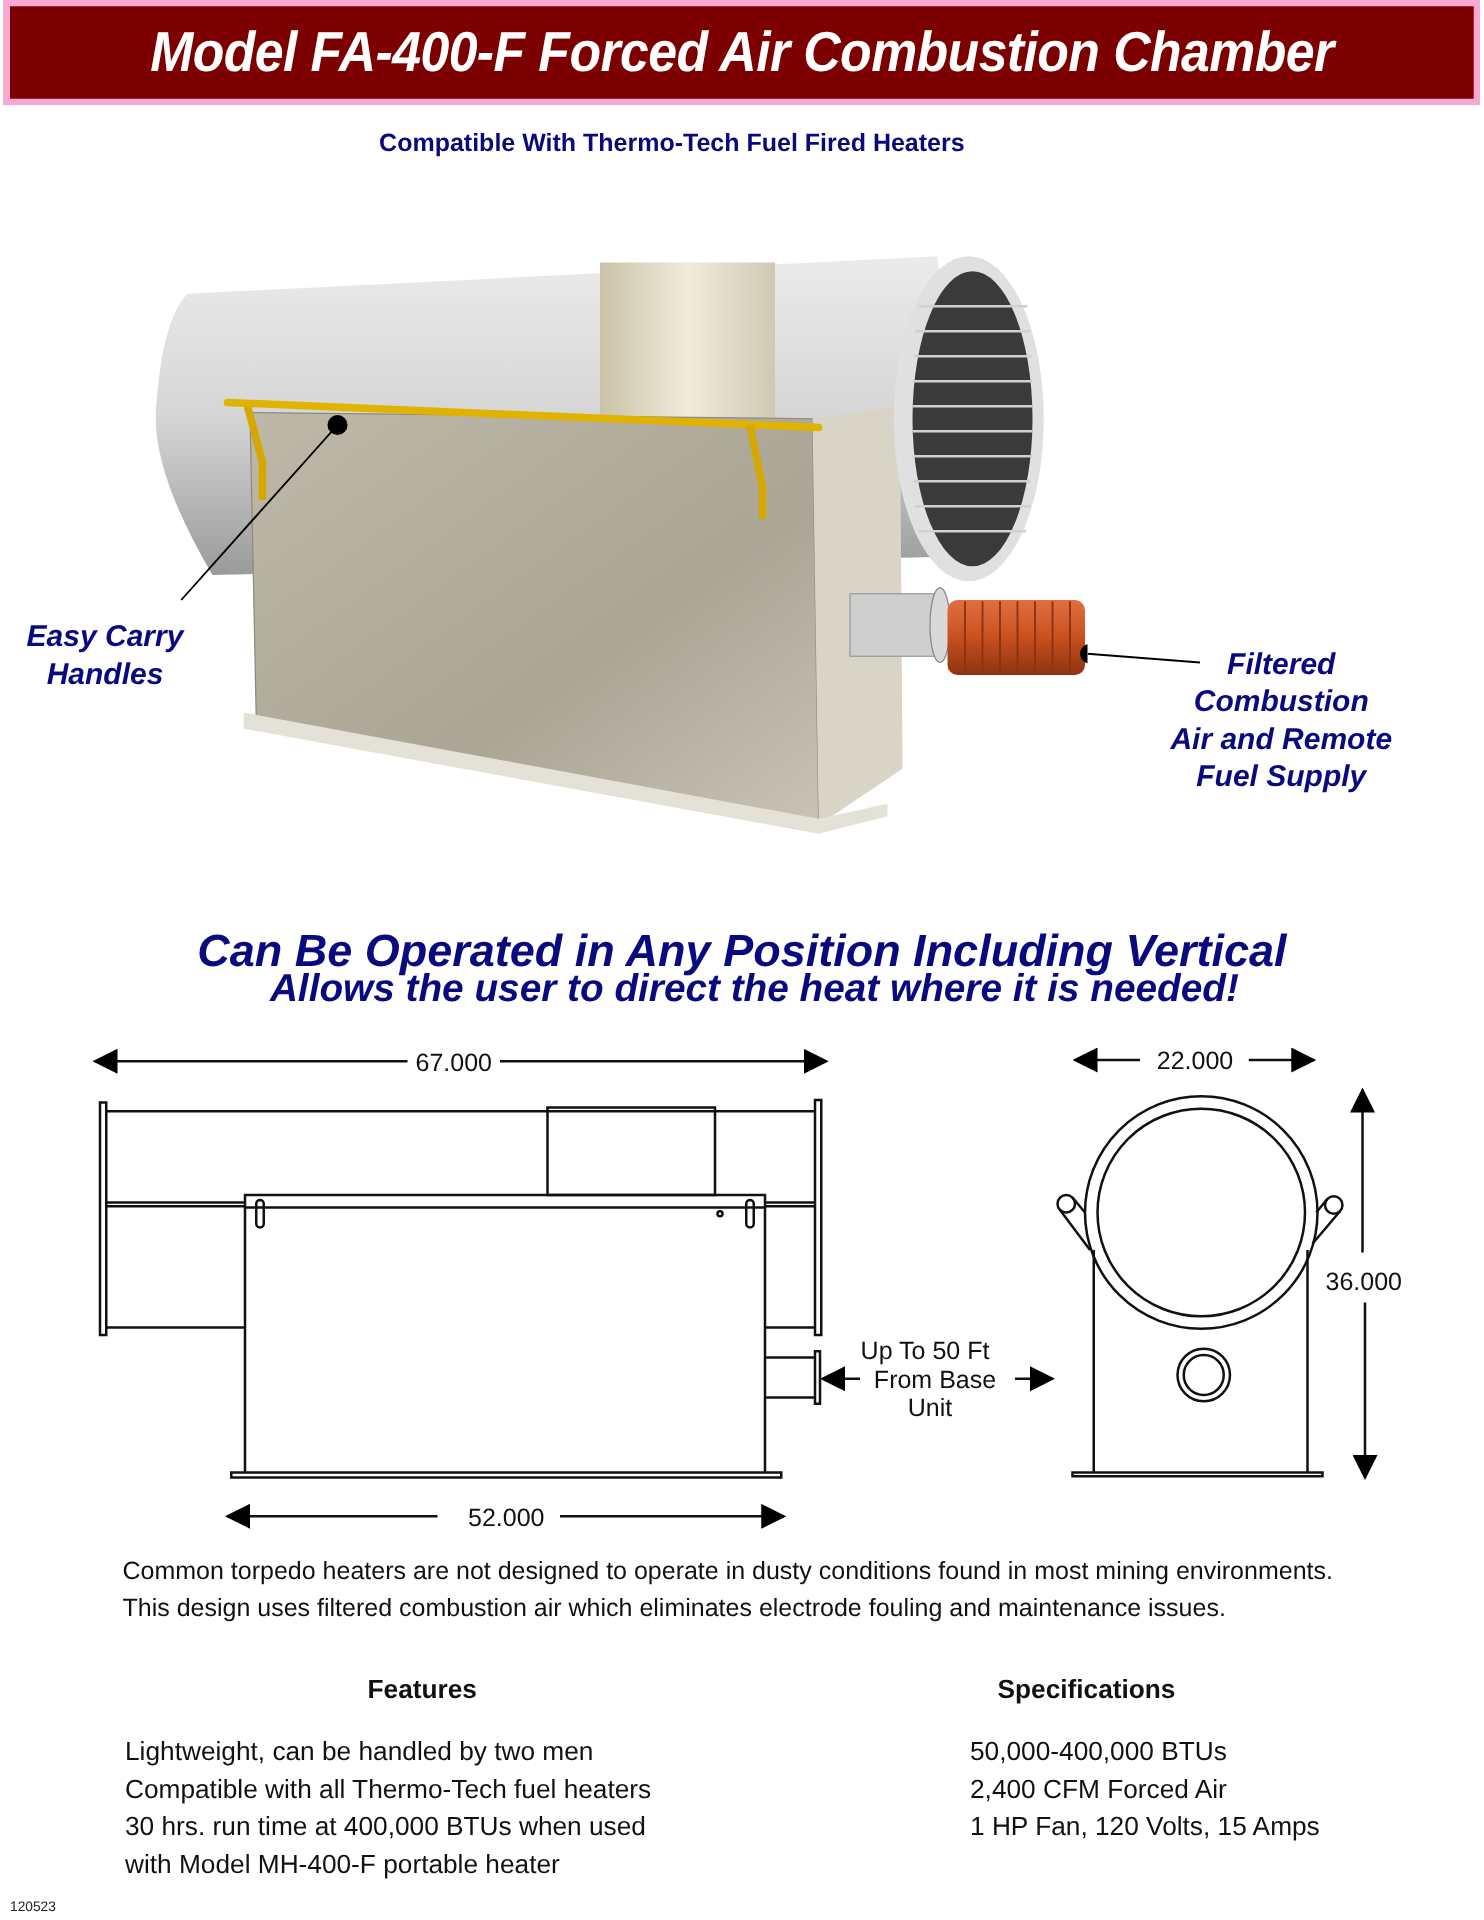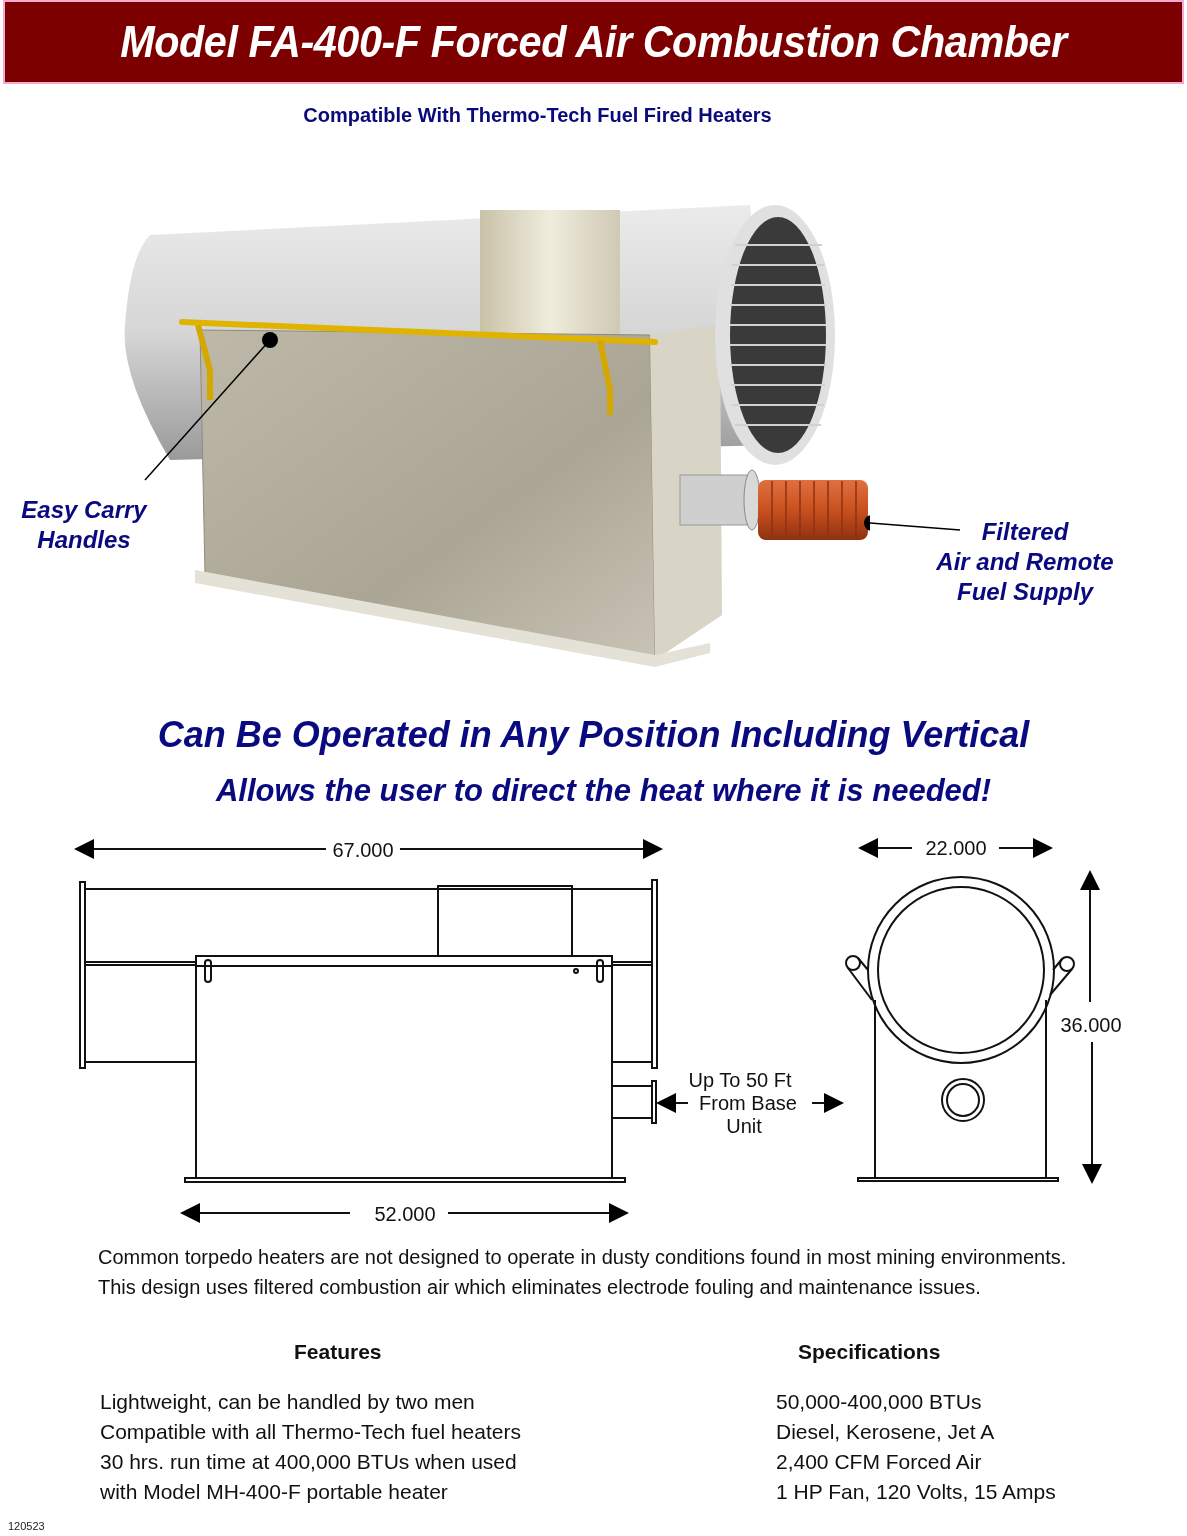--- a/index.html
+++ b/index.html
@@ -1,21 +1,21 @@
 <!DOCTYPE html>
 <html><head>
 <meta charset="utf-8">
 <style>
   * { box-sizing: border-box; margin: 0; padding: 0; }
   html, body { width: 1187px; height: 1536px; background: #ffffff; overflow: hidden; }
   body { position: relative; font-family: "Liberation Sans", sans-serif; color: #111; }
 
   .header {
     position: absolute; left: 3px; top: 0; width: 1181px; height: 84px;
-    background: #7d0000; border: 2px solid #f9a8d4;
+    background: #7d0000; border: 5px solid #f9a8d4;
     display: flex; align-items: center; justify-content: center;
   }
   .header-title {
     color: #ffffff; font-weight: bold; font-style: italic;
     font-size: 45px; letter-spacing: -0.5px; transform: scaleX(0.92);
     white-space: nowrap;
   }
   .subtitle {
     position: absolute; left: 0; top: 104px; width: 1075px; text-align: center;
     color: #0a0a7a; font-weight: bold; font-size: 20px;
@@ -27,21 +27,21 @@
     position: absolute; color: #0a0a80; font-weight: bold; font-style: italic;
     font-size: 24px; line-height: 30px; text-align: center;
   }
   .callout-left { left: 4px; top: 495px; width: 160px; }
   .callout-right { left: 900px; top: 517px; width: 250px; }
 
   .headline {
     position: absolute; left: 0; width: 1187px; text-align: center;
     color: #0a0a80; font-weight: bold; font-style: italic;
   }
-  .headline-1 { top: 714px; font-size: 36px; }
+  .headline-1 { top: 740px; font-size: 36px; }
   .headline-2 { top: 773px; font-size: 31px; padding-left: 20px; }
 
   .drawings { position: absolute; left: 0; top: 820px; width: 1187px; height: 420px; }
   .dim-label { font-family: "Liberation Sans", sans-serif; font-size: 20px; fill: #111; }
 
   .description {
     position: absolute; left: 98px; top: 1242px; width: 990px;
     font-size: 20px; line-height: 30px; color: #111;
   }
   .section-heading {
@@ -135,20 +135,21 @@
 <svg style="position:absolute;left:870px;top:515px;width:100px;height:20px" viewBox="0 0 100 20">
   <line x1="0" y1="8" x2="90" y2="15" stroke="#000" stroke-width="1.5"></line>
 </svg>
 
 <div class="callout callout-left">
   <div>Easy Carry</div>
   <div>Handles</div>
 </div>
 <div class="callout callout-right">
   <div>Filtered</div>
+  <div>Combustion</div>
   <div>Air and Remote</div>
   <div>Fuel Supply</div>
 </div>
 
 <div class="headline headline-1">Can Be Operated in Any Position Including Vertical</div>
 <div class="headline headline-2">Allows the user to direct the heat where it is needed!</div>
 
 <svg class="drawings" viewBox="0 820 1187 420" xmlns="http://www.w3.org/2000/svg">
   <defs>
     <marker id="arrowEnd" markerWidth="10" markerHeight="10" refX="9" refY="5" orient="auto">
@@ -228,18 +229,17 @@
 <ul class="list features-list">
   <li>Lightweight, can be handled by two men</li>
   <li>Compatible with all Thermo-Tech fuel heaters</li>
   <li>30 hrs. run time at 400,000 BTUs when used</li>
   <li>with Model MH-400-F portable heater</li>
 </ul>
 
 <div class="section-heading specs-heading">Specifications</div>
 <ul class="list specs-list">
   <li>50,000-400,000 BTUs</li>
-  <li>Diesel, Kerosene, Jet A</li>
   <li>2,400 CFM Forced Air</li>
   <li>1 HP Fan, 120 Volts, 15 Amps</li>
 </ul>
 
 <div class="doc-code">120523</div>
 
 </body></html>

